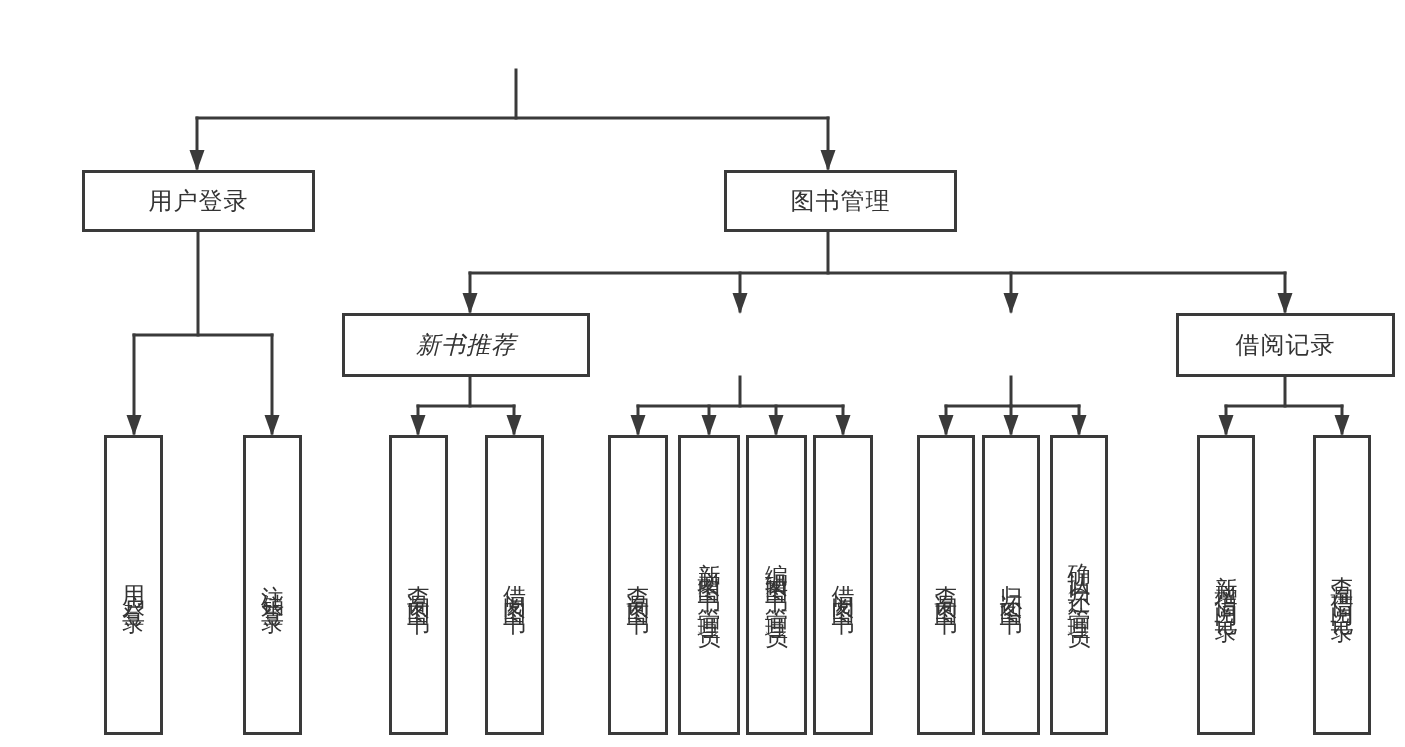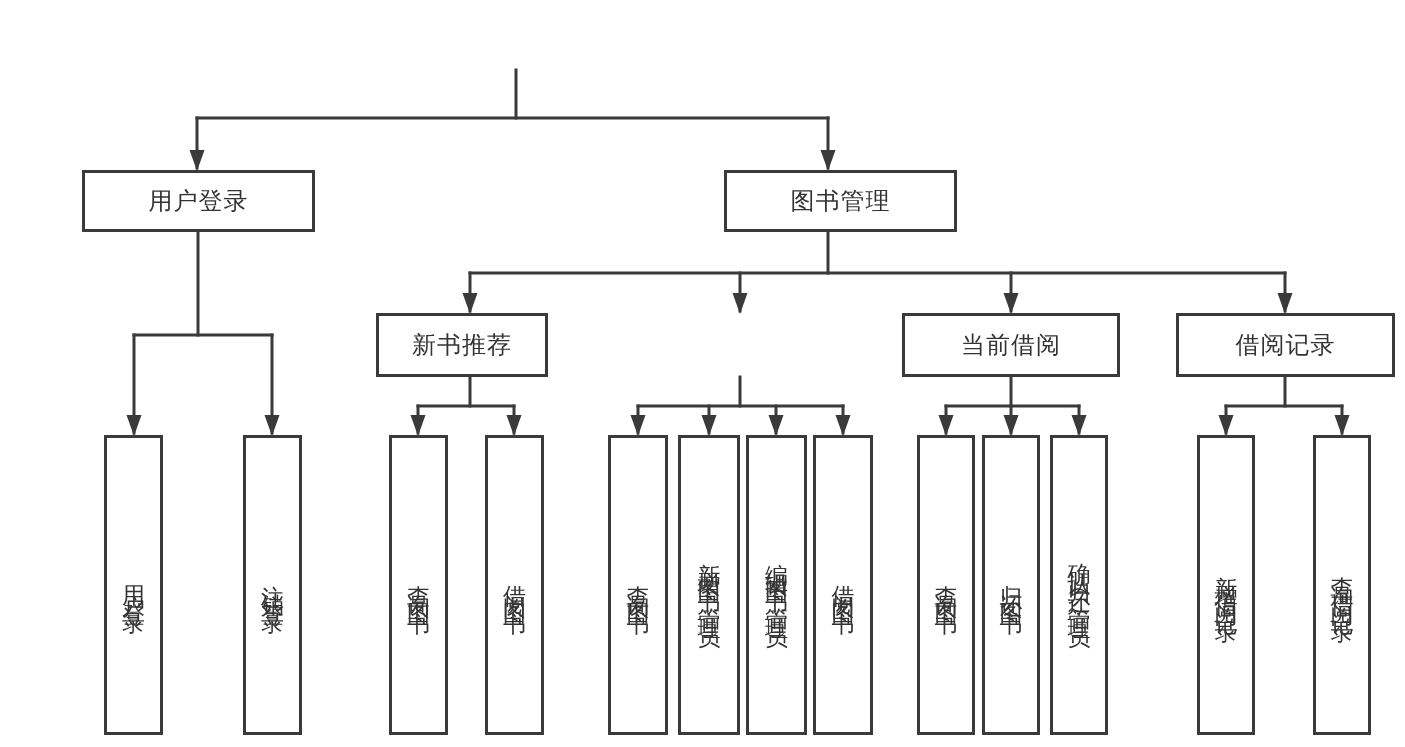--- a/index.html
+++ b/index.html
@@ -99,22 +99,21 @@
       <polygon points="1071.5,415 1086.5,415 1079,436"></polygon>
       <polygon points="1218.5,415 1233.5,415 1226,436"></polygon>
       <polygon points="1334.5,415 1349.5,415 1342,436"></polygon>
     </g>
   </svg>
 
 
   <div class="node h-node" style="left:82px; top:170px; width:233px; height:62px;">用户登录</div>
   <div class="node h-node" style="left:712px; top:170px; width:233px; height:62px;margin-left:12px;">图书管理</div>
 
-  <div class="node h-node" style="left:376px; top:313px; width:172px; height:64px;">新书推荐</div>
-  <div class="node h-node" style="left:902px; top:313px; width:218px; height:64px;">当前借阅</div>
+  <div class="node h-node" style="left:342px; top:313px; width:248px; height:64px;font-style:italic;">新书推荐</div>
   <div class="node h-node" style="left:1176px; top:313px; width:219px; height:64px;">借阅记录</div>
 
   <div class="node v-node" style="left:104px; top:435px; width:59px; height:300px;">用户登录</div>
   <div class="node v-node" style="left:243px; top:435px; width:59px; height:300px;">注销登录</div>
 
   <div class="node v-node" style="left:389px; top:435px; width:59px; height:300px;">查询图书</div>
   <div class="node v-node" style="left:485px; top:435px; width:59px; height:300px;">借阅图书</div>
 
   <div class="node v-node" style="left:608px; top:435px; width:60px; height:300px;">查询图书</div>
   <div class="node v-node" style="left:678px; top:435px; width:62px; height:300px;">新增图书（管理员）</div>

